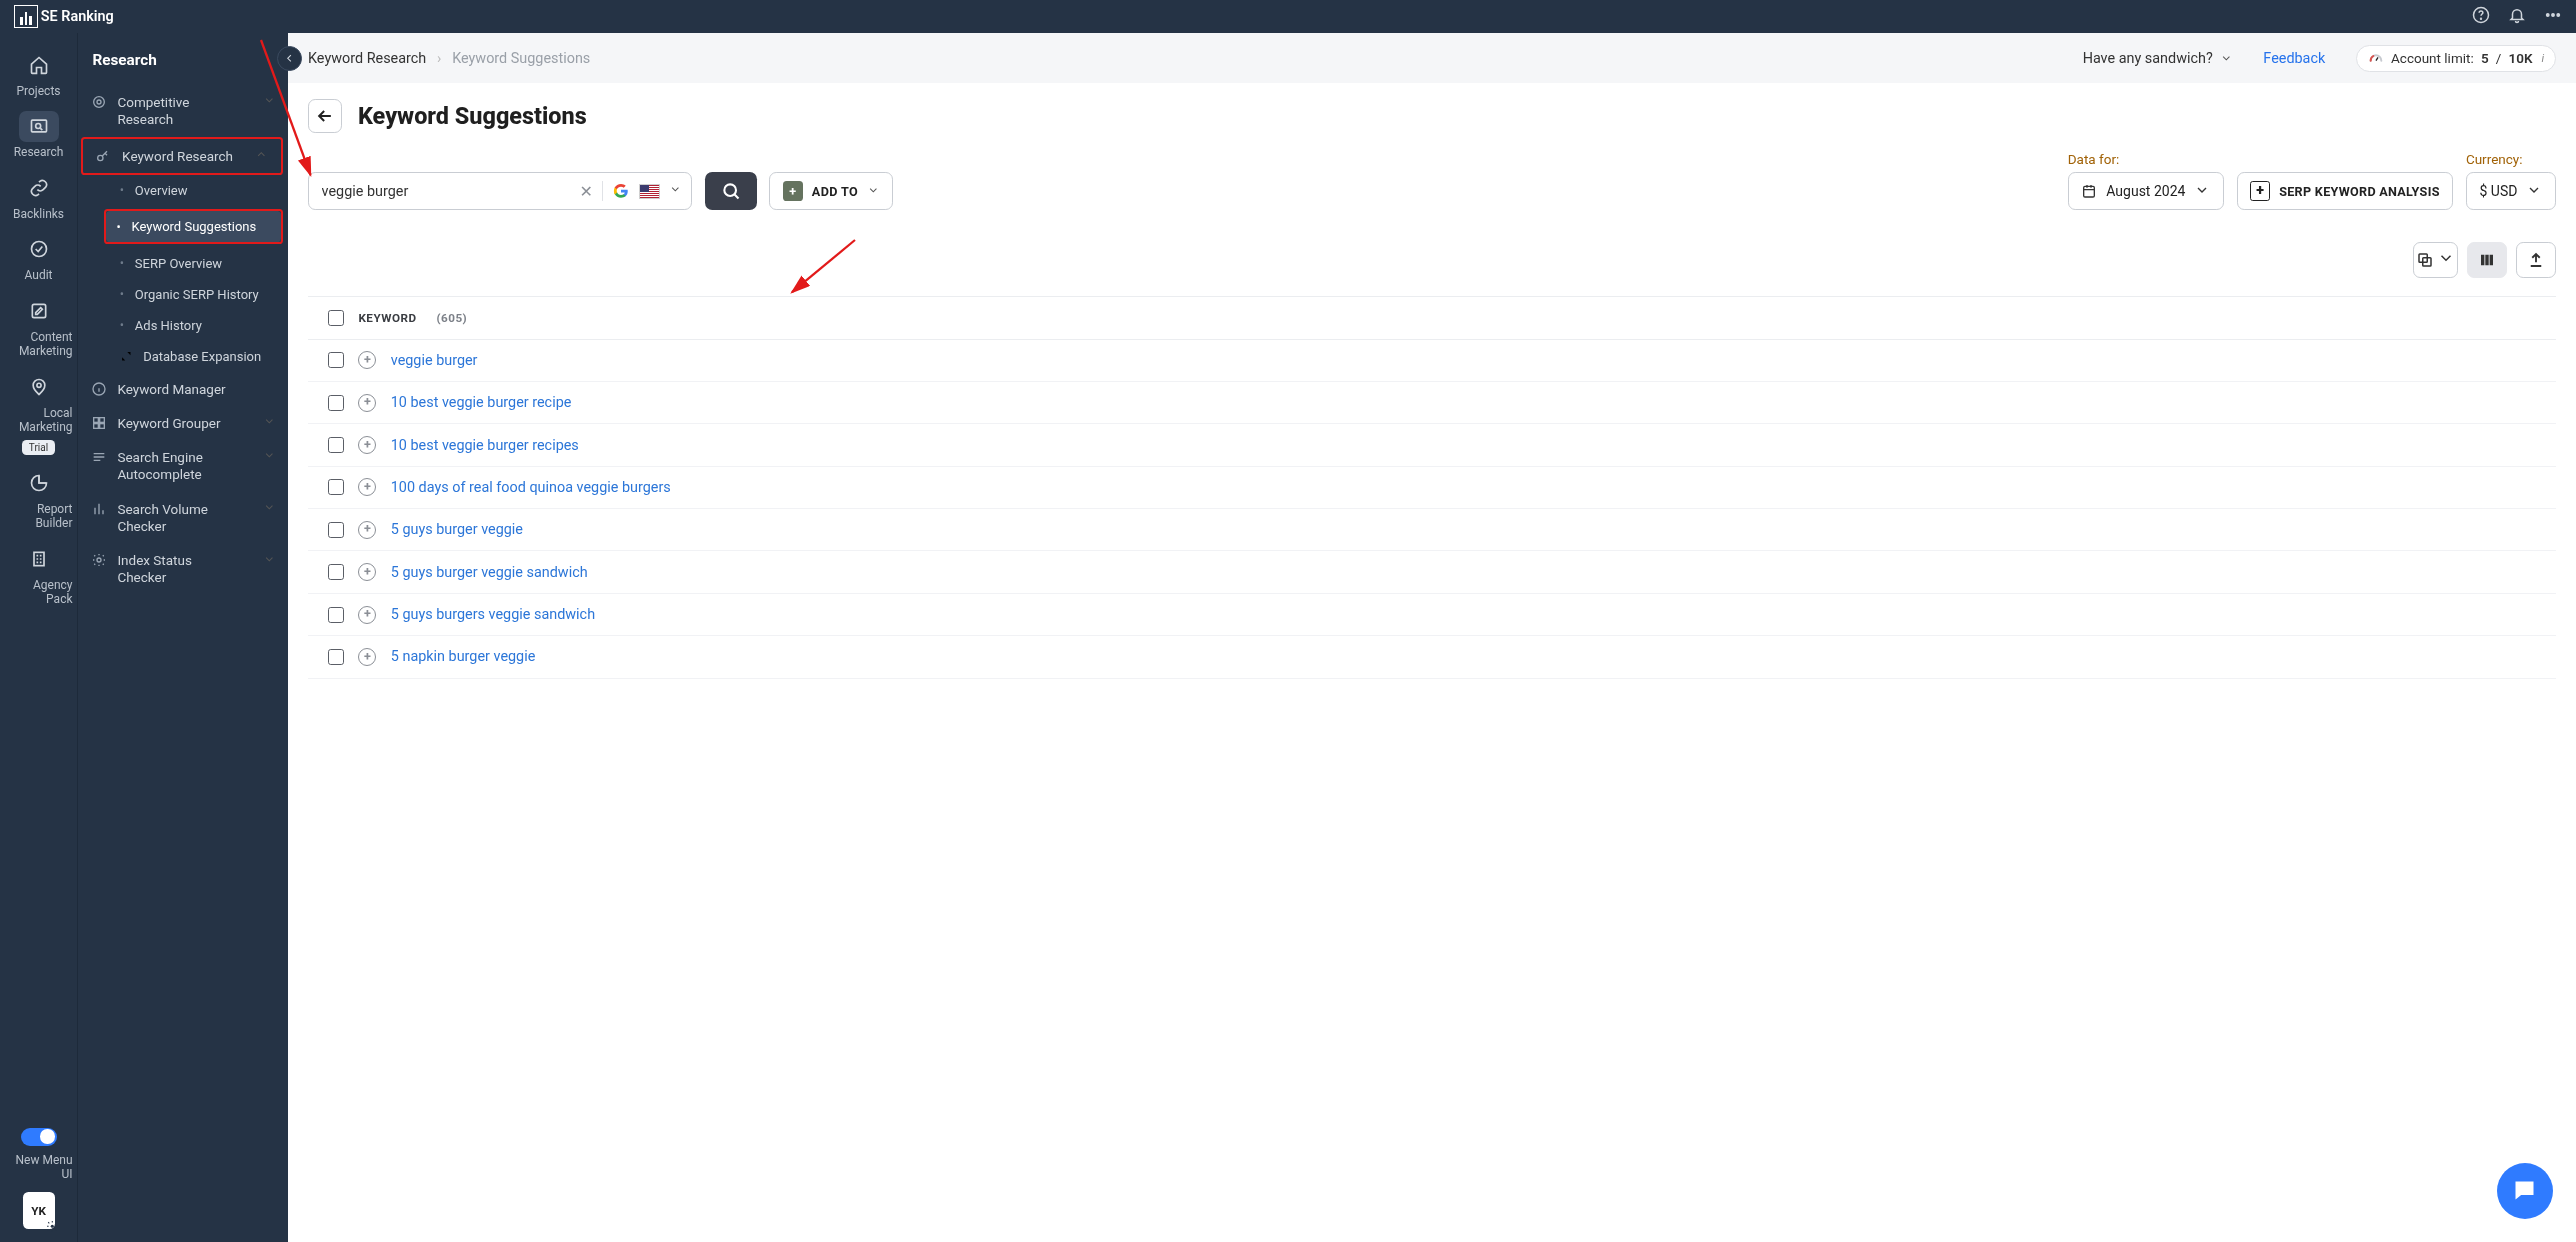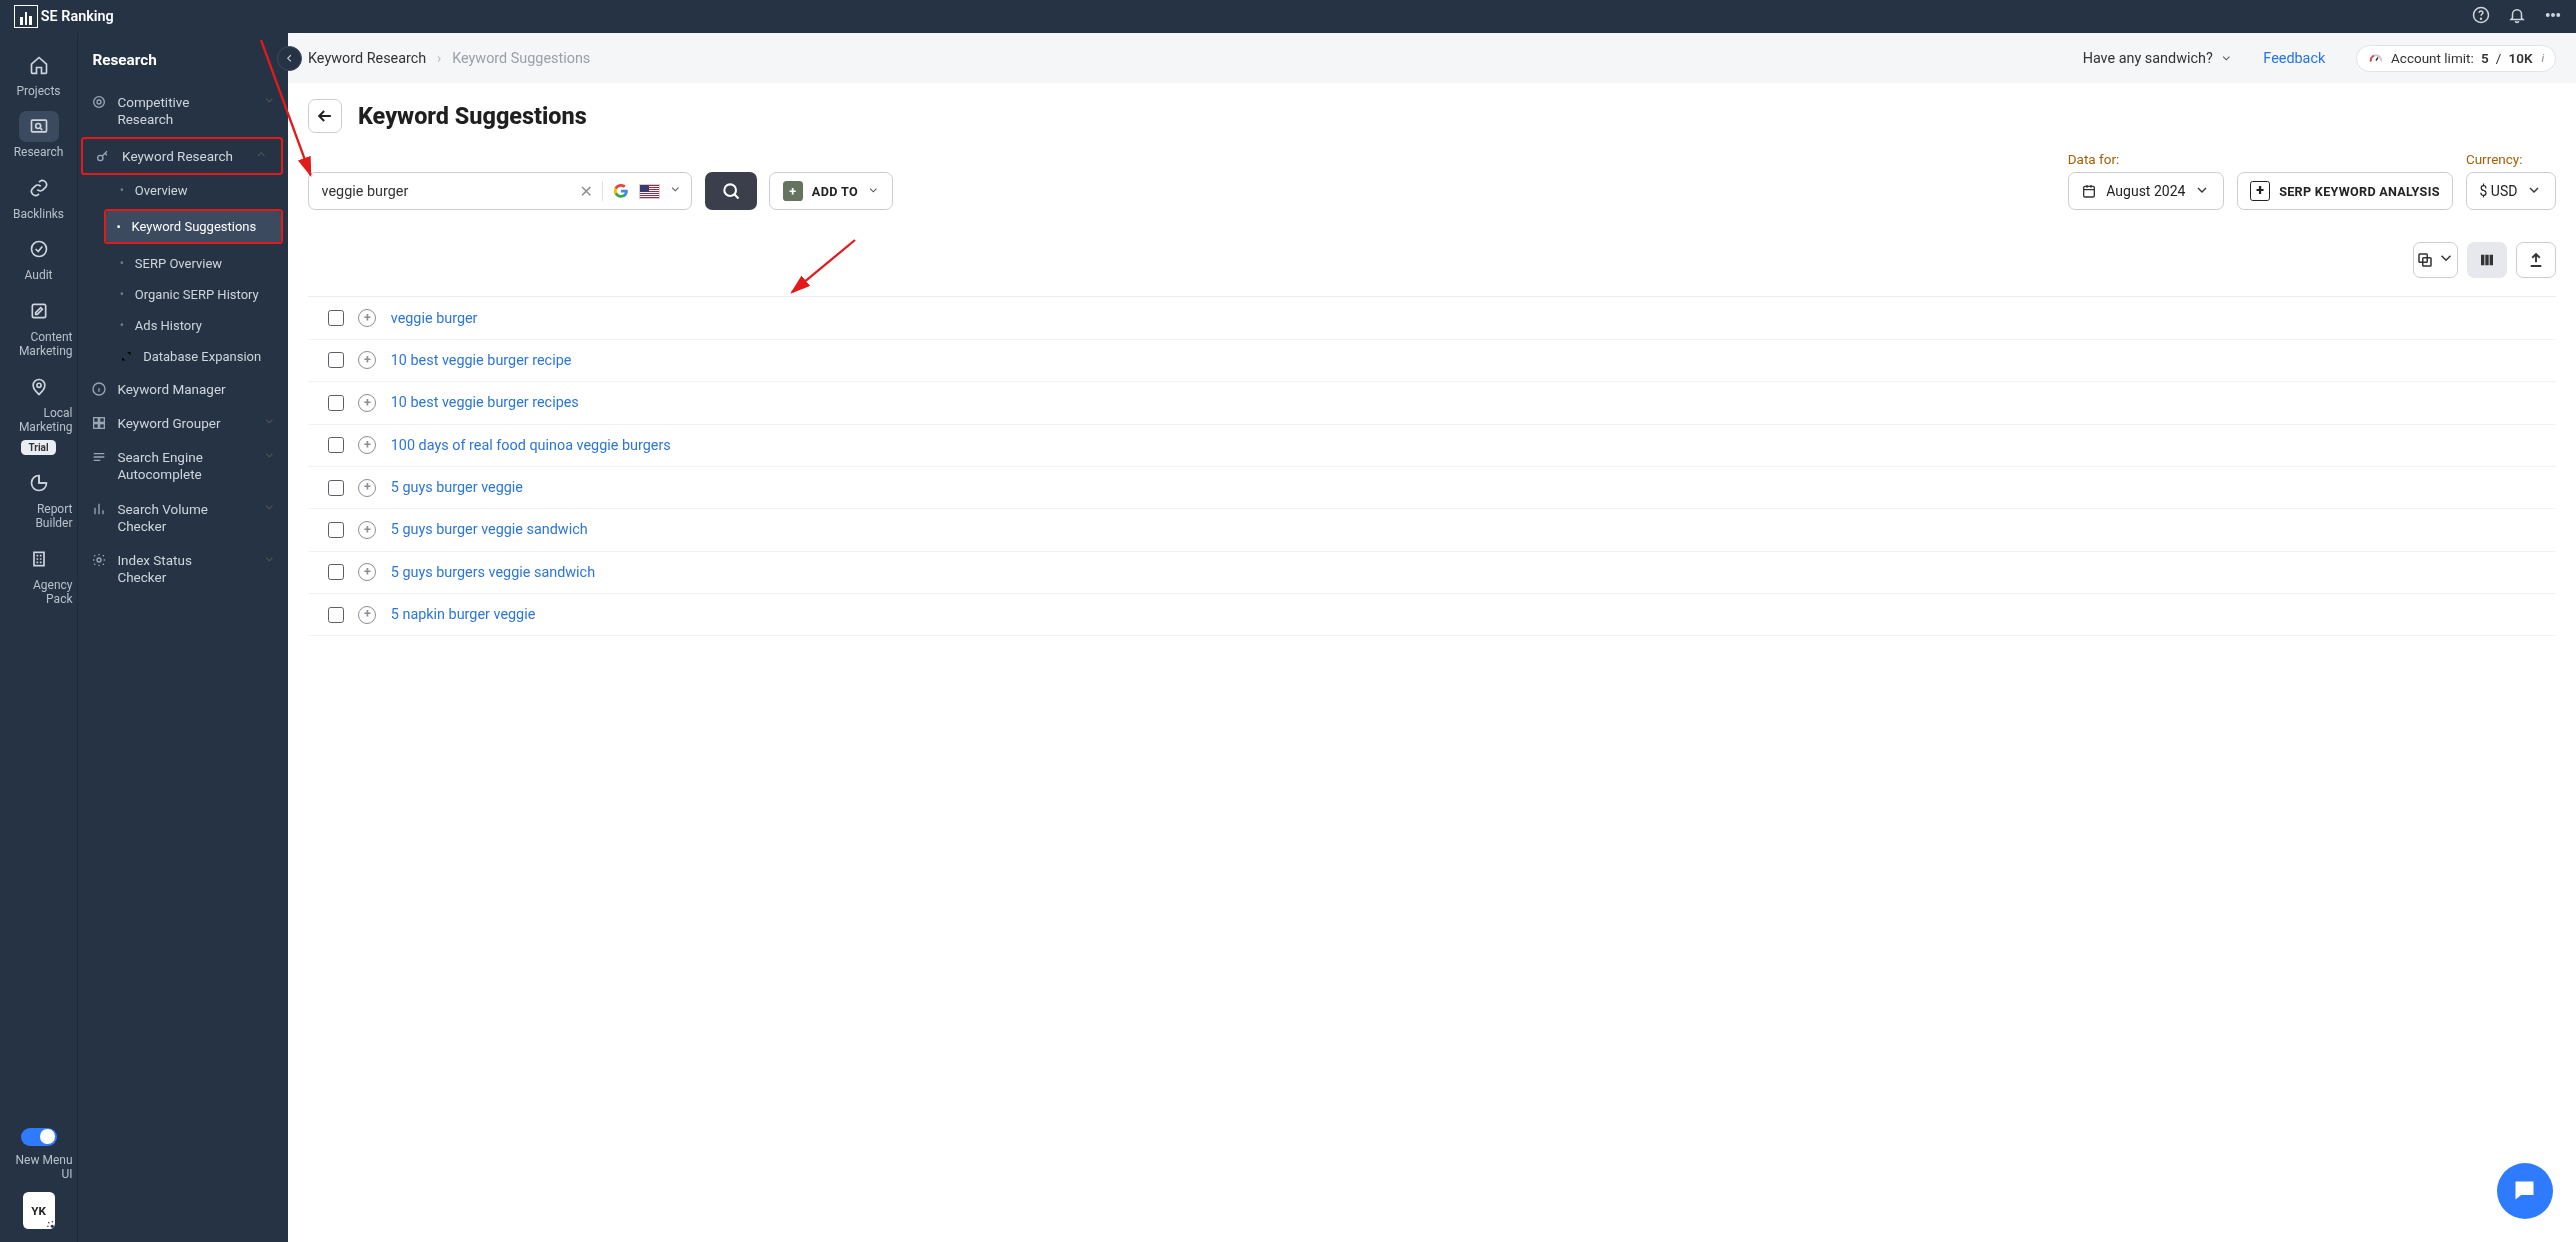--- a/index.html
+++ b/index.html
@@ -18,21 +18,21 @@
 
 .body { flex: 1; display: flex; min-height: 0; }
 
 
 .rail { width: 77px; background: #253345; display: flex; flex-direction: column; align-items: center; padding-top: 9px; color: #b8c0ca; }
 .rail-item { width: 68px; display: flex; flex-direction: column; align-items: center; padding: 7.2px 0 5.4px; font-size: 10px; gap: 3.6px; cursor: pointer; border-radius: 5.4px; }
 .rail-item.active .rail-icon-box { background: #3b4a5f; border-radius: 7.2px; }
 .rail-icon-box { width: 40px; height: 31px; display: flex; align-items: center; justify-content: center; }
 .rail-item svg { width: 20px; height: 20px; stroke: #cfd5dc; fill: none; stroke-width: 2; }
 .rail-label { font-size: 12px; text-align: right; line-height: 1.2; color: #b8c0ca; }
-.trial-badge { margin-top: 1.8px; font-size: 10px; background: #eaeef3; color: #333; padding: 1.8px 7.2px; border-radius: 4.5px; font-weight: bold; }
+.trial-badge { margin-top: 1.8px; font-size: 10px; background: #eaeef3; color: #333; padding: 1.8px 7.2px; border-radius: 4.5px; }
 .rail-spacer { flex: 1; }
 .toggle { width: 36px; height: 18px; background: #2f7bff; border-radius: 18px; position: relative; margin-bottom: 3.6px; }
 .toggle::after { content: ""; position: absolute; right: 1.8px; top: 1.8px; width: 14.4px; height: 14.4px; background: #fff; border-radius: 50%; }
 .avatar { width: 32px; height: 37px; background: #fff; border-radius: 5.4px; display: flex; align-items: center; justify-content: center; font-weight: 700; color: #222; position: relative; margin: 9px 0 12.6px; font-size: 11.7px; }
 .avatar .gear { position: absolute; right: -3.6px; bottom: -3.6px; width: 12.6px; height: 12.6px; }
 
 
 .sidebar { width: 211px; background: #253345; color: #cfd5dc; position: relative; padding-top: 7.2px; border-left: 0.9px solid #1d2a3a; }
 .sidebar-title { color: #fff; font-size: 15.3px; font-weight: 700; padding: 10.8px 14.4px 16px; }
 .snav-item { display: flex; align-items: center; gap: 10.8px; padding: 9px 12.6px; font-size: 13.5px; color: #cfd5dc; cursor: pointer; }
@@ -486,20 +486,25 @@
               </svg>
           </div>
           <div class="tbar-btn">
             <svg viewBox="0 0 24 24">
                 <path d="M12 4v11M7 9l5-5 5 5M5 20h14" stroke="#333" stroke-width="2.5" fill="none"></path>
               </svg>
           </div>
         </div>
 
         <div class="table-area">
+          <div class="thead">
+            <span class="chk"></span>
+            <span>KEYWORD</span>
+            <span class="count">(605)</span>
+          </div>
           <div id="rows">
               <div class="trow">
                 <span class="chk"></span>
                 <span class="addcircle">+</span>
                 <a class="kwd">veggie burger</a>
               </div>
               <div class="trow">
                 <span class="chk"></span>
                 <span class="addcircle">+</span>
                 <a class="kwd">10 best veggie burger recipe</a>

